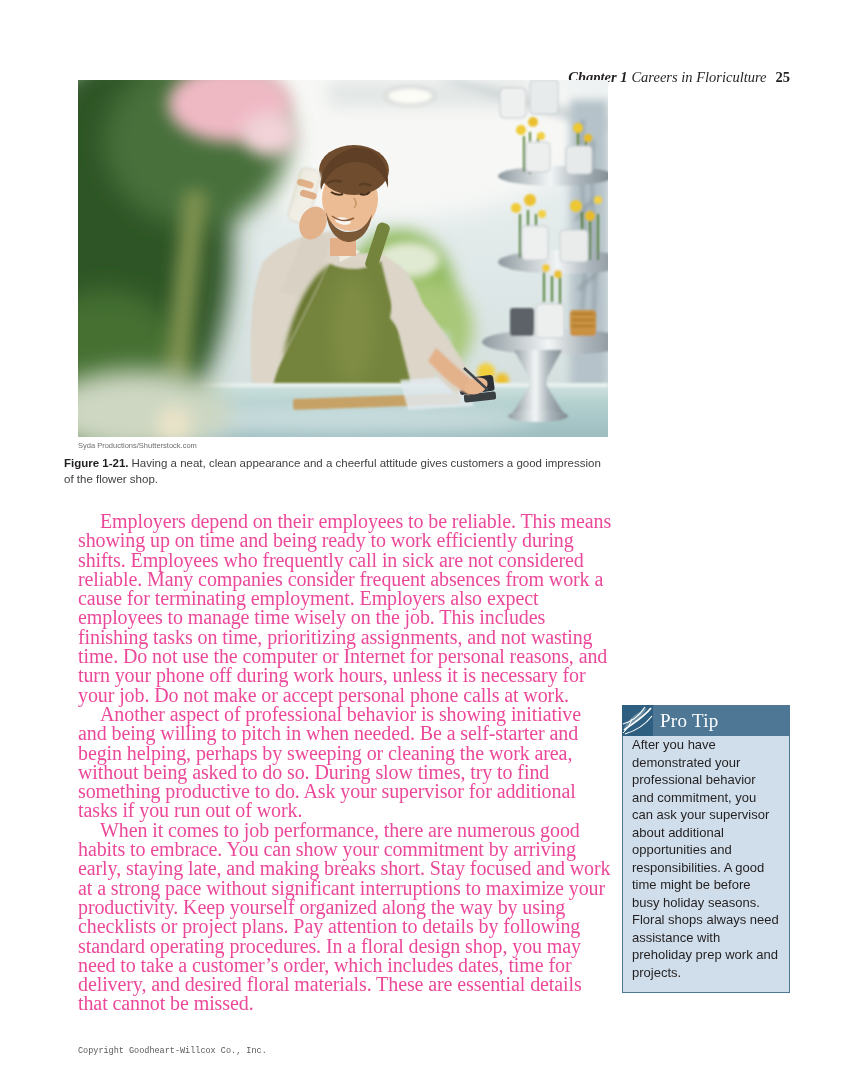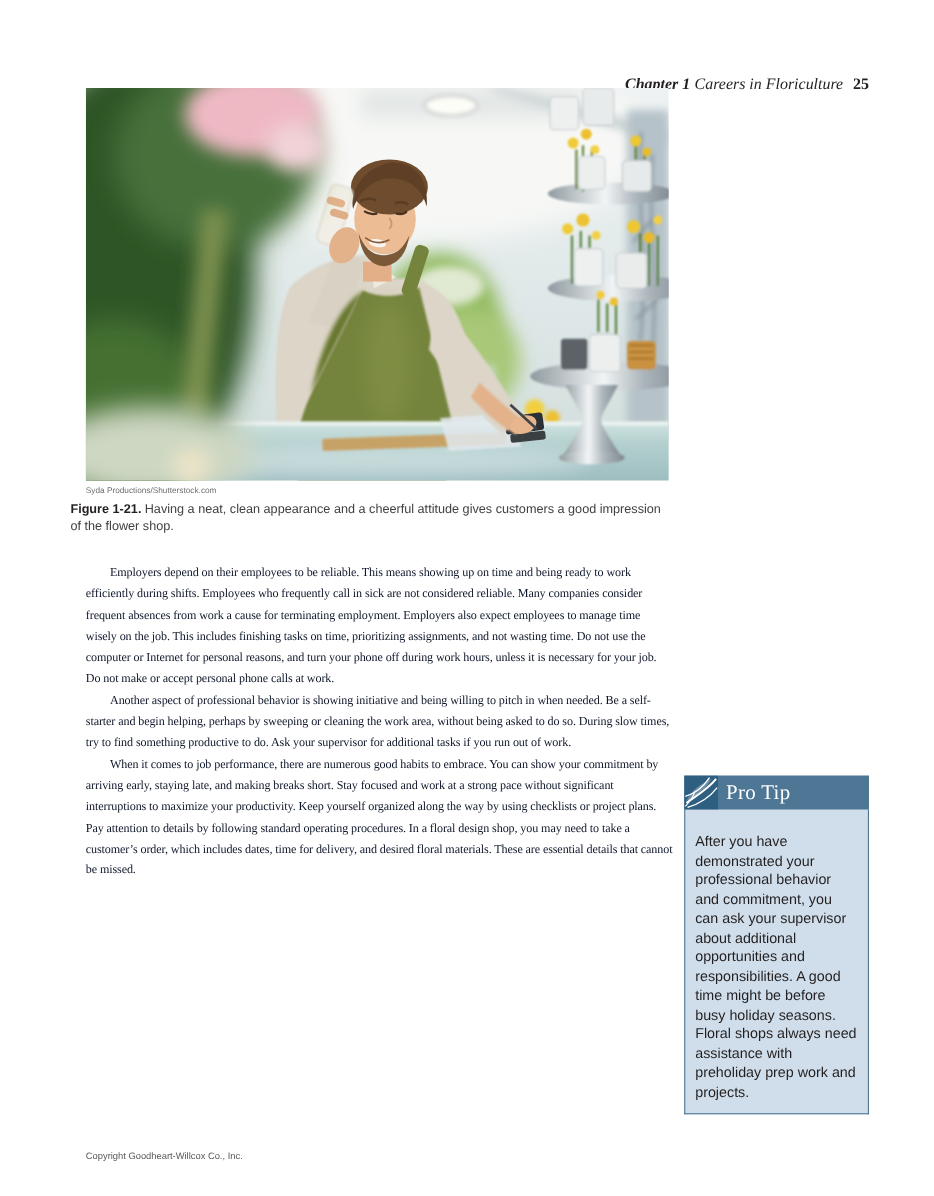--- a/index.html
+++ b/index.html
@@ -26,48 +26,48 @@
   }
   .figure-caption {
     position:absolute; left:64px; top:455px; width:538px;
     font-family:"Liberation Sans", sans-serif; font-size:11.5px; line-height:16px; color:#414042;
   }
   .figure-caption .fig-label { font-weight:bold; color:#231f20; margin-right:3px; }
 
   
   .body-text {
     position:absolute; left:78px; top:512px; width:534px;
-    font-family:"Liberation Serif", serif; font-size:11px; line-height:19.3px;
-    color:#0f172a; letter-spacing:-0.1px;
+    font-family:"Liberation Serif", serif; font-size:20px; line-height:19.3px;
+    color:#ec4899; letter-spacing:-0.1px;
   }
   .body-text p { margin:0; text-indent:22px; }
 
   
   .protip {
     position:absolute; left:622px; top:658px; width:168px;margin-top:47px;
   }
   .protip-header {
     height:31px; display:flex; align-items:center; position:relative;
   }
   .protip-header .bar { position:absolute; inset:0; background:#4e7795; }
   .protip-icon { position:relative; width:31px; height:31px; flex:0 0 31px; }
   .protip-title {
     position:relative; color:#ffffff; font-family:"Liberation Serif", serif;
     font-size:19px; margin-left:7px; letter-spacing:0.3px;
   }
   .protip-body {
     background:#cfdeea; border:1.5px solid #4e7795; border-top:none;
-    padding:20px 9px 11px 9px;
+    padding:0 9px 11px 9px;
     font-family:"Liberation Sans", sans-serif; font-size:13px; line-height:17.5px; color:#231f20;
   }
 
   
   .footer {
     position:absolute; left:78px; top:1046px;
-    font-family:Liberation Sans, sans-serif; font-size:8.5px; color:#58595b;text-align:center;
+    font-family:Liberation Mono, monospace; font-size:8.5px; color:#58595b;text-align:center;
   }
 </style>
 </head>
 <body>
 
 <div class="page">
 
   <div class="running-header">
     <span class="chap">Chapter 1</span><span class="title">Careers in Floriculture</span><span class="pagenum">25</span>
   </div>

